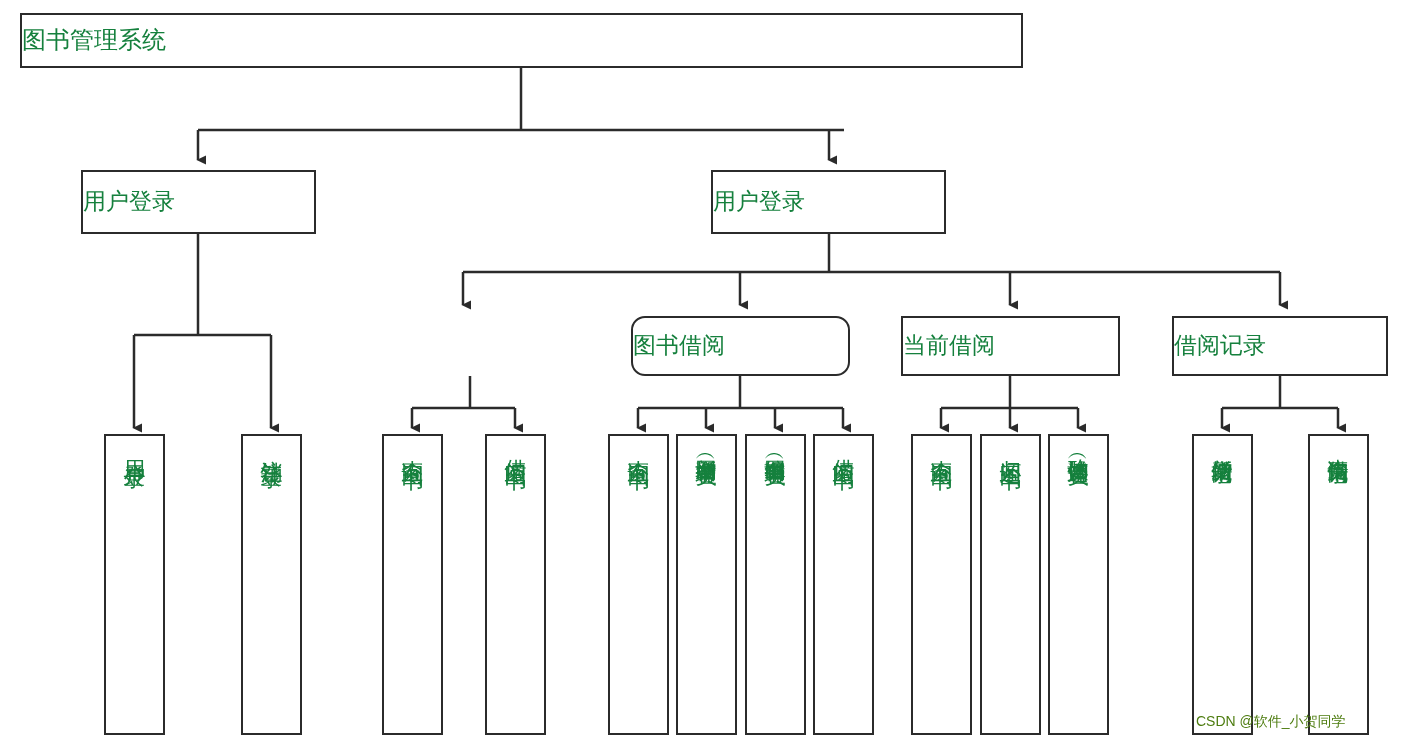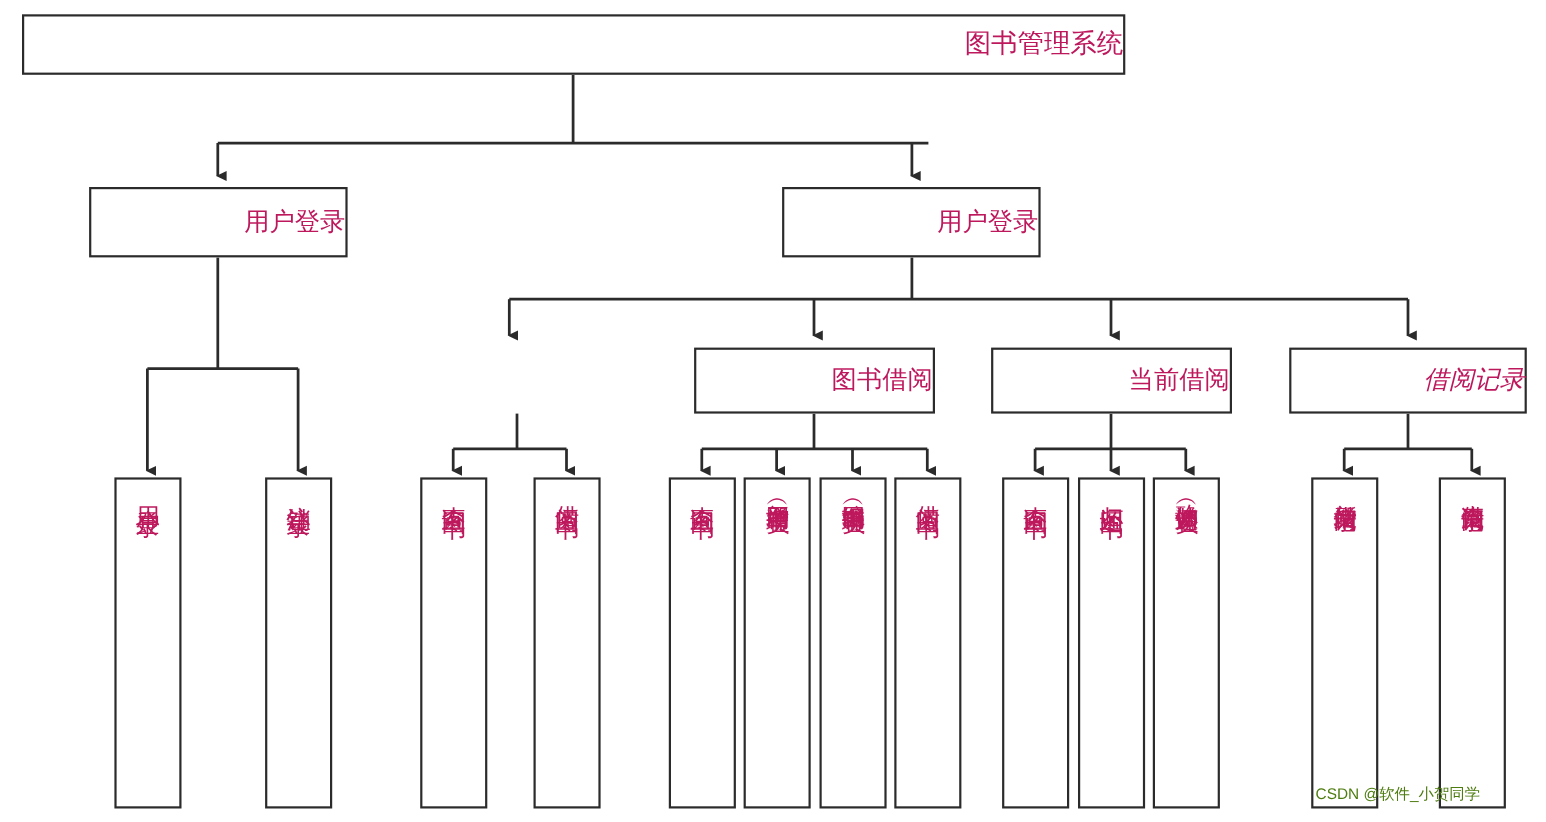--- a/index.html
+++ b/index.html
@@ -12,22 +12,22 @@
   #canvas{position:relative;width:1405px;height:747px;}
   svg#wires{position:absolute;left:0;top:0;width:1405px;height:747px;pointer-events:none;}
 
   .node{
     position:absolute;
     box-sizing:border-box;
     background:#ffffff;
     border:2.5px solid #2b2b2b;
     display:flex;
     align-items:center;
-    justify-content:flex-end;
-    color:#be185d;
+    justify-content:flex-start;
+    color:#15803d;
     z-index:2;
   }
   .node .lbl{
     display:block;
     text-align:center;
     line-height:1.18;
     white-space:nowrap;
   }
 
   
@@ -116,27 +116,27 @@
     <span class="lbl">图书管理系统</span>
   </div>
 
   <div class="node h-node" style="left:81px;top:170px;width:235px;height:64px;">
     <span class="lbl">用户登录</span>
   </div>
   <div class="node h-node" style="left:711px;top:170px;width:235px;height:64px;">
     <span class="lbl">用户登录</span>
   </div>
 
-  <div class="node h-node" style="left:631px;top:316px;width:219px;height:60px;">
+  <div class="node h-node" style="left:631px;top:316px;width:219px;height:60px;border-radius:14px;">
     <span class="lbl">图书借阅</span>
   </div>
   <div class="node h-node" style="left:901px;top:316px;width:219px;height:60px;">
     <span class="lbl">当前借阅</span>
   </div>
-  <div class="node h-node" style="left:1172px;top:316px;width:216px;height:60px;font-style:italic;">
+  <div class="node h-node" style="left:1172px;top:316px;width:216px;height:60px;">
     <span class="lbl">借阅记录</span>
   </div>
 
   <div class="node v-node" style="left:104px;top:434px;width:61px;height:301px;">
     <span class="lbl">用户登录</span>
   </div>
   <div class="node v-node" style="left:241px;top:434px;width:61px;height:301px;">
     <span class="lbl">注销登录</span>
   </div>
 

